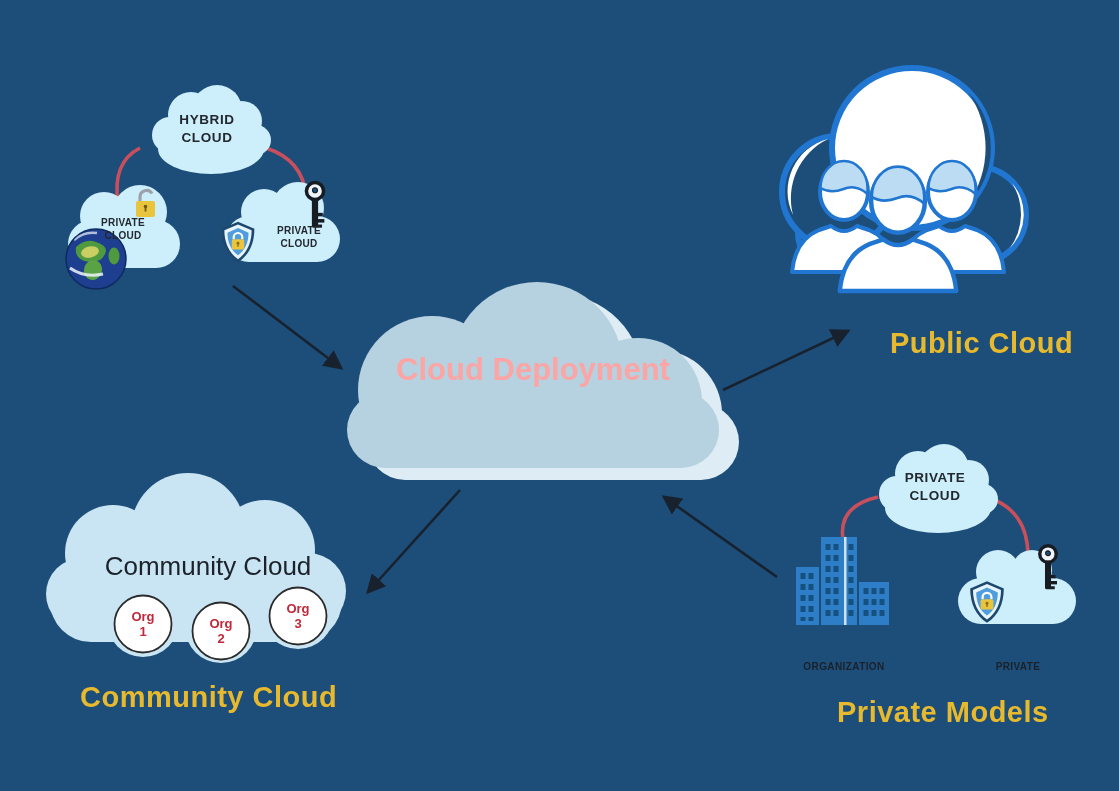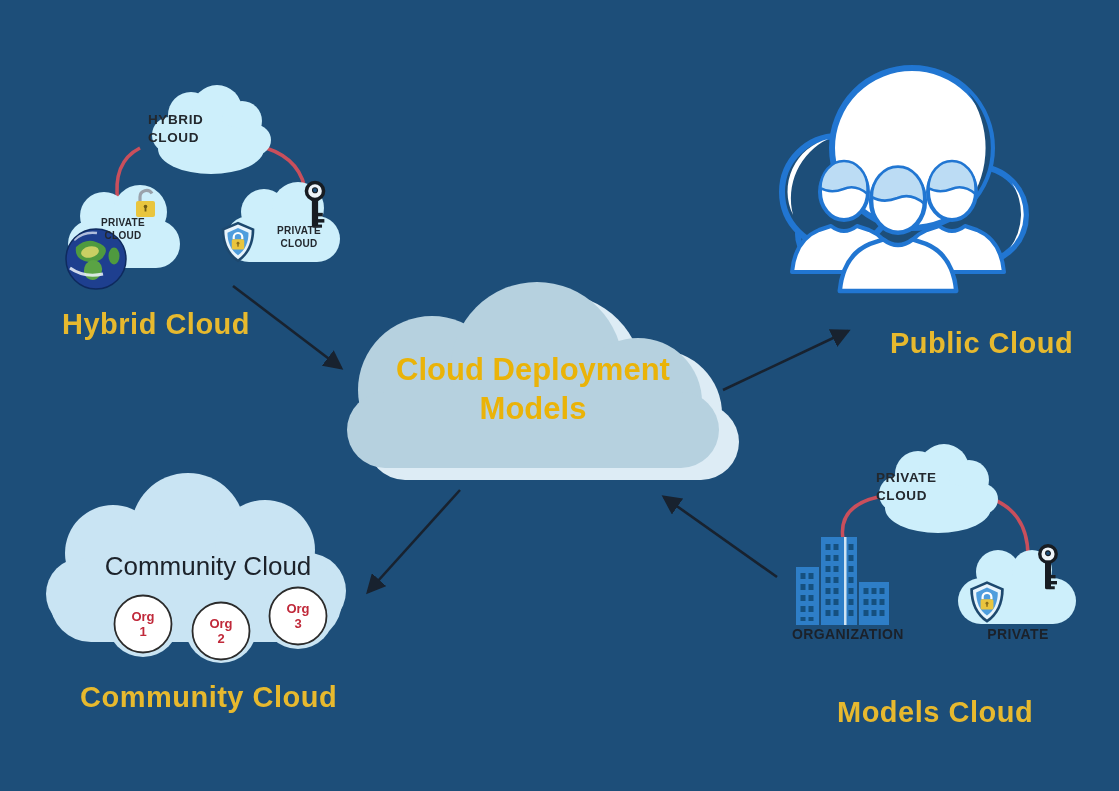--- a/index.html
+++ b/index.html
@@ -7,41 +7,41 @@
     position:relative;width:1119px;height:791px;overflow:hidden;
     background:#1d4e79;font-family:"Liberation Sans",sans-serif;
   }
   .canvas svg.layer{position:absolute;left:0;top:0;}
   .caption{
     position:absolute;font-weight:bold;font-size:29px;color:#e7b92e;
     letter-spacing:.5px;white-space:nowrap;
   }
   .center-title{
     position:absolute;left:368px;top:350px;width:330px;text-align:center;
-    font-weight:bold;font-size:31px;line-height:39px;color:#eab308;
+    font-weight:bold;font-size:31px;line-height:39px;color:#fca5a5;
   }
   .cloud-big-label{
     position:absolute;color:#23282e;font-weight:600;font-size:13.5px;
-    line-height:17.5px;letter-spacing:.6px;text-align:left;
+    line-height:17.5px;letter-spacing:.6px;text-align:center;
   }
   .cloud-sm-label{
     position:absolute;color:#23282e;font-weight:600;font-size:10px;
     line-height:13px;letter-spacing:.3px;text-align:center;
   }
   .community-title{
     position:absolute;left:58px;top:551px;width:300px;text-align:center;
     color:#1c222a;font-weight:500;font-size:26px;
   }
   .org-label{
     position:absolute;width:58px;text-align:center;color:#c0293a;
     font-weight:bold;font-size:13px;line-height:15px;
   }
   .icon-label{
     position:absolute;width:104px;text-align:center;color:#1b212a;
-    font-weight:bold;font-size:14px;letter-spacing:.4px;
+    font-weight:bold;font-size:10px;letter-spacing:.4px;margin-top:35px;
   }
 </style>
 </head>
 <body>
 
 <div class="canvas">
 
   <svg class="layer" width="1119" height="791" viewBox="0 0 1119 791">
     <defs>
       <marker id="arrow" viewBox="0 0 10 10" refX="8.5" refY="5" markerWidth="7.5" markerHeight="7.5" orient="auto">
@@ -202,39 +202,37 @@
         <circle cx="1032" cy="570" r="20"></circle>
         <rect x="958" y="578" width="118" height="46" rx="23"></rect>
       </g>
       <use href="#key-shape" transform="translate(1048,554) scale(0.75)"></use>
       <use href="#shield-lock" transform="translate(987,602) scale(0.8)"></use>
     </g>
   </svg>
 
   <div class="center-title">
     <div>Cloud Deployment</div>
-    <div>Models</div>
   </div>
 
   <div class="cloud-big-label" style="left:148px;top:111px;width:118px">
     <div>HYBRID</div>
     <div>CLOUD</div>
   </div>
 
   <div class="cloud-sm-label" style="left:86px;top:216px;width:74px">
     <div>PRIVATE</div>
     <div>CLOUD</div>
   </div>
 
   <div class="cloud-sm-label" style="left:262px;top:224px;width:74px">
     <div>PRIVATE</div>
     <div>CLOUD</div>
   </div>
 
-  <div class="caption" style="left:62px;top:308px">Hybrid Cloud</div>
 
   <div class="caption" style="left:890px;top:327px">Public Cloud</div>
 
   <div class="community-title">Community Cloud</div>
 
   <div class="org-label" style="left:114px;top:609px">
     <div>Org</div>
     <div>1</div>
   </div>
   <div class="org-label" style="left:192px;top:616px">
@@ -250,15 +248,15 @@
 
   <div class="cloud-big-label" style="left:876px;top:469px;width:118px">
     <div>PRIVATE</div>
     <div>CLOUD</div>
   </div>
 
   <div class="icon-label" style="left:792px;top:626px">ORGANIZATION</div>
 
   <div class="icon-label" style="left:966px;top:626px">PRIVATE</div>
 
-  <div class="caption" style="left:837px;top:696px">Models Cloud</div>
+  <div class="caption" style="left:837px;top:696px">Private Models</div>
 
 </div>
 
 </body></html>

